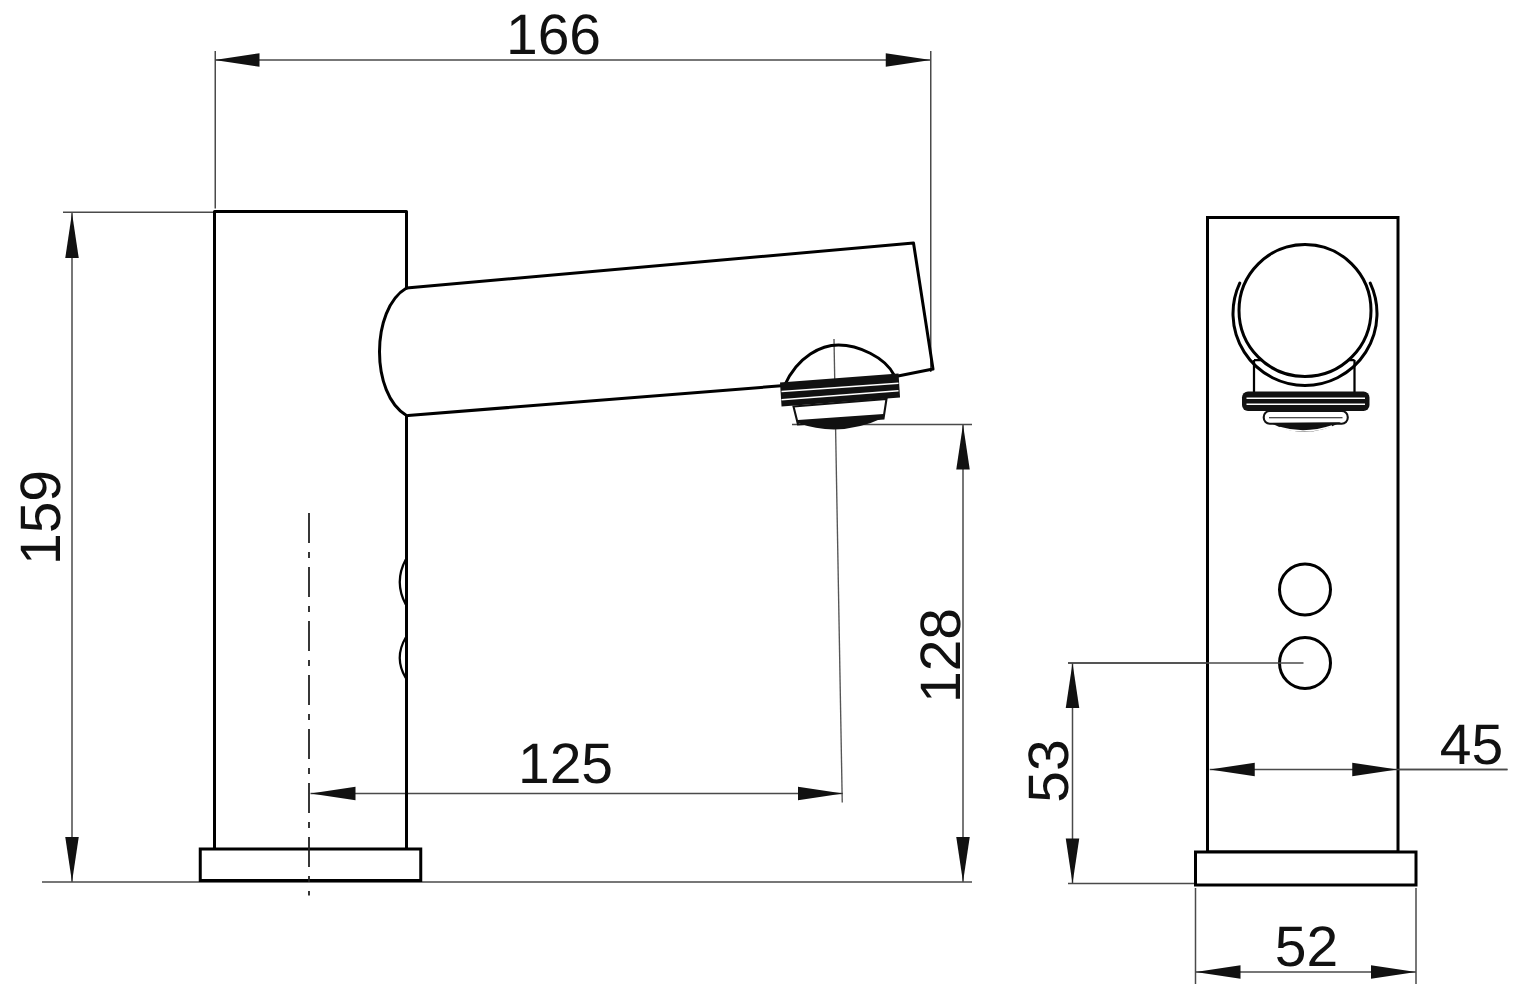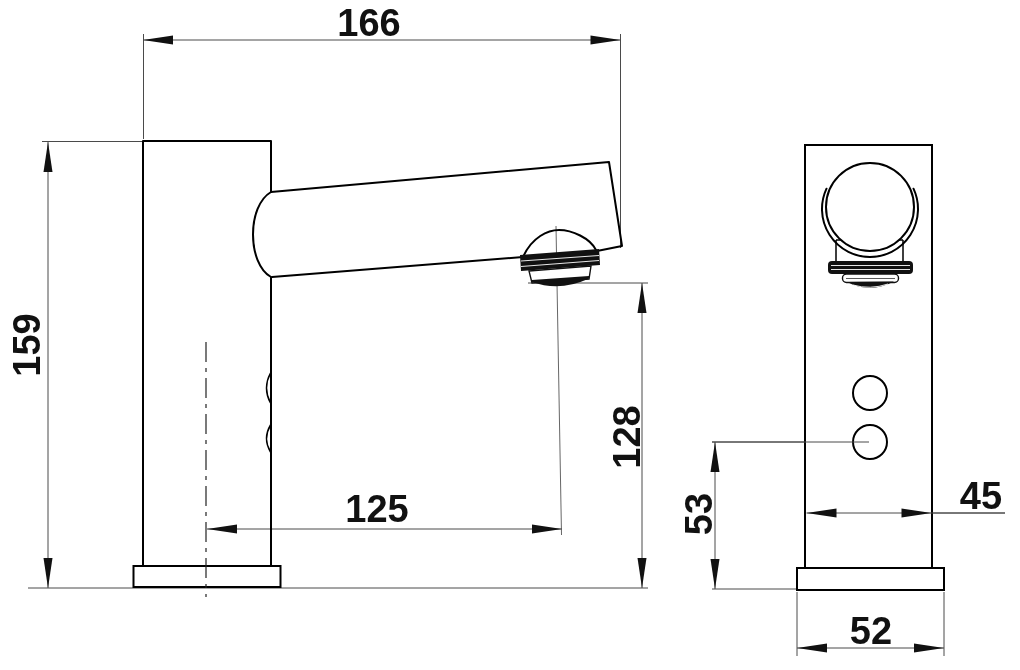--- a/index.html
+++ b/index.html
@@ -1,16 +1,16 @@
 <!DOCTYPE html>
 <html><head>
 <meta charset="utf-8">
 <style>
   html,body{margin:0;padding:0;background:#fff;}
-  .stage{position:relative;width:1020px;height:670px;background:#fff;overflow:hidden;font-weight:bold;}
+  .stage{position:relative;width:1020px;height:670px;background:#fff;overflow:hidden;}
   svg{display:block;}
   text{font-family:"Liberation Sans","DejaVu Sans",sans-serif;font-size:38px;fill:#111;}
   .obj{stroke:#000;stroke-width:2;fill:none;stroke-linejoin:round;stroke-linecap:round;}
   .objthin{stroke:#000;stroke-width:1.5;fill:none;}
   .dim{stroke:#4a4a4a;stroke-width:1;fill:none;}
   .axis{stroke:#555;stroke-width:0.9;fill:none;}
   .center{stroke:#222;stroke-width:1.2;fill:none;stroke-dasharray:20 6 4 6;}
   .arrow{fill:#111;stroke:none;}
   .dark{fill:#111;stroke:none;}
   .hair{stroke:#fff;stroke-width:0.9;fill:none;}

